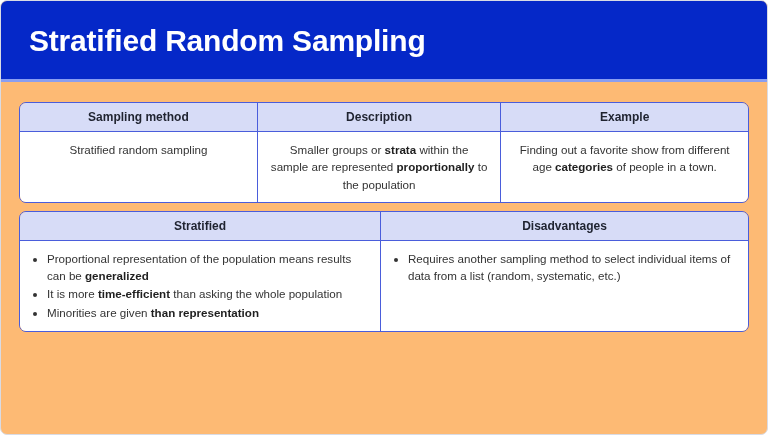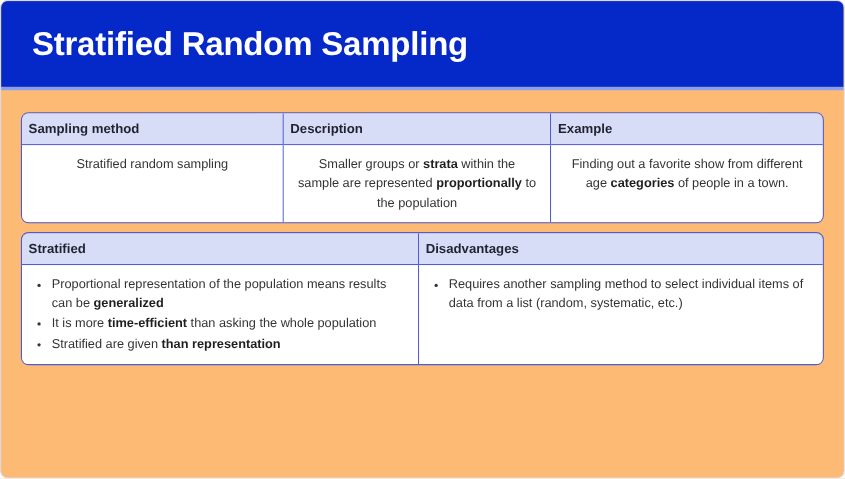--- a/index.html
+++ b/index.html
@@ -73,21 +73,21 @@
     table-layout: fixed;
   }
   .tbl th {
     background: #d7dcf7;
     border-bottom: 1.4px solid #4a5ddb;
     border-right: 1.4px solid #4a5ddb;
     font-size: 12px;
     font-weight: bold;
     color: #1f2330;
     padding: 7px 6px;
-    text-align: left;
+    text-align: center;
   }
   .tbl th:last-child { border-right: none; }
   .tbl td {
     border-right: 1.4px solid #4a5ddb;
     padding: 9px 12px;
     font-size: 11.6px;
     line-height: 1.5;
     color: #333333;
     vertical-align: top;
     background: #ffffff;
@@ -151,21 +151,21 @@
           <th style="width:49.5%">Stratified</th>
           <th style="width:50.5%">Disadvantages</th>
         </tr>
       </thead>
       <tbody>
         <tr>
           <td>
             <ul class="cell-list">
                 <li><span>Proportional representation of the population means results can be </span><b>generalized</b></li>
                 <li><span>It is more </span><b>time-efficient</b><span> than asking the whole population</span></li>
-                <li><span>Stratified are given </span><b>than representation</b></li>
+                <li><span>Minorities are given </span><b>than representation</b></li>
               </ul>
           </td>
           <td>
             <ul class="cell-list">
                 <li><span>Requires another sampling method to select individual items of data from a list (random, systematic, etc.)</span></li>
               </ul>
           </td>
         </tr>
       </tbody>
     </table>

